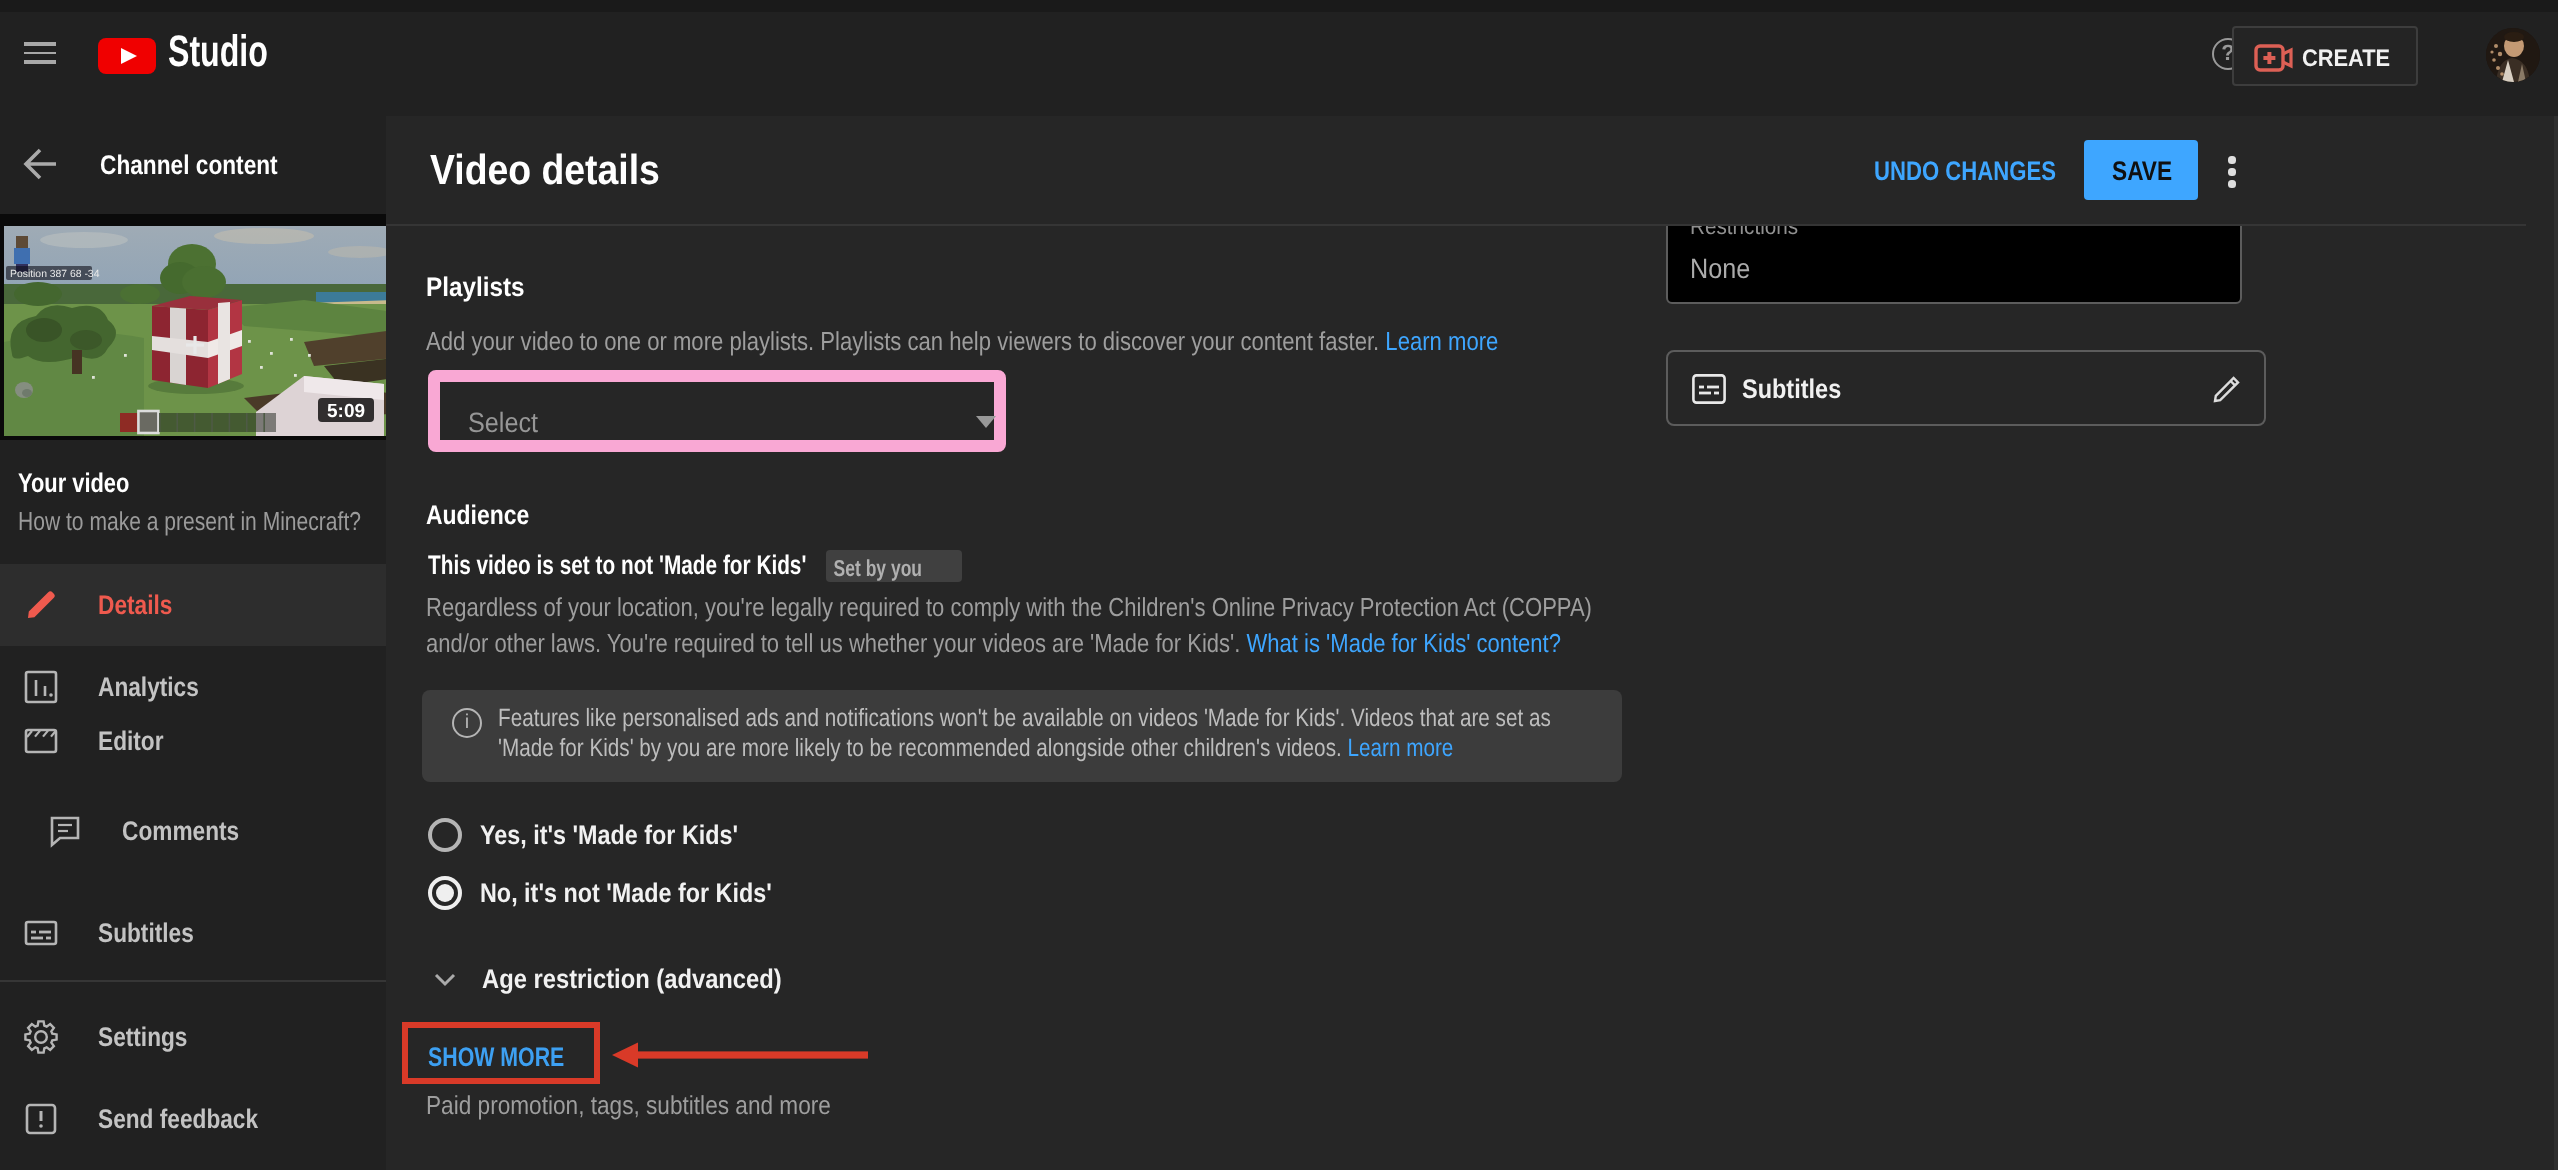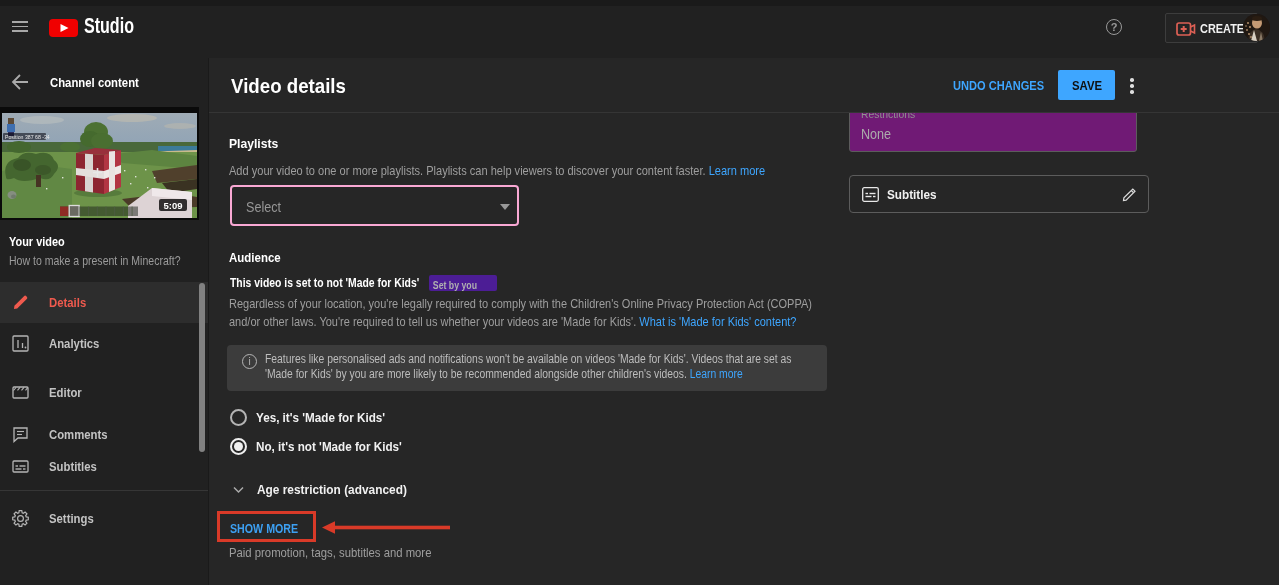--- a/index.html
+++ b/index.html
@@ -14,21 +14,21 @@
 #burger div { height:1.7px; background:#a8a8a8; margin-bottom:3.0px; }
 #ytlogo { position:absolute; left:49px; top:19px; width:29px; height:18px; }
 #studio { position:absolute; left:84px; top:13px; color:#fff; font-size:22px; font-weight:bold;
   transform:scaleX(0.73); transform-origin:0 50%; white-space:pre; }
 #searchbox { position:absolute; left:381px; top:13px; width:521px; height:30px;
   background:#1e1e1e; border:1px solid #404040; border-radius:2px; }
 #searchtxt { position:absolute; left:48px; top:7px; color:#8a8a8a; font-size:13px; font-weight:bold;
   transform:scaleX(0.84); transform-origin:0 50%; white-space:pre; }
 #helpq { position:absolute; left:1106px; top:19px; width:16px; height:16px; border:1.5px solid #999;
   border-radius:50%; color:#999; font-size:11px; font-weight:bold; text-align:center; line-height:14px; }
-#createbtn { position:absolute; left:1165px; top:13px; width:93px; height:30px;
+#createbtn { position:absolute; left:1116px; top:13px; width:93px; height:30px;
   border:1px solid #3d3d3d; background:#242424; border-radius:2px; }
 #createtxt { position:absolute; left:34px; top:8px; color:#f1f1f1; font-size:12px; font-weight:bold;
   transform:scaleX(0.91); transform-origin:0 50%; white-space:pre; }
 #avatar { position:absolute; left:1243px; top:14px; width:27px; height:27px; border-radius:50%; overflow:hidden;
   background:#1d1714; }
 
 
 #sidebar { position:absolute; left:0; top:58px; width:208px; height:527px; background:#212121; }
 #sidebar .navrow { position:absolute; left:0; width:208px; height:41px; }
 #sidebar .navrow .ic { position:absolute; left:12px; top:12px; width:17px; height:17px; }
@@ -40,50 +40,50 @@
 #player { position:absolute; left:0; top:49px; width:199px; height:113px; background:#0a0a0a; }
 #yourvideo { position:absolute; left:9px; top:176px; color:#fff; font-size:13.5px; font-weight:bold;
   transform:scaleX(0.81); transform-origin:0 50%; white-space:pre; }
 #vidtitle { position:absolute; left:9px; top:195px; color:#9b9b9b; font-size:13px;
   transform:scaleX(0.81); transform-origin:0 50%; white-space:pre; }
 #navdivider { position:absolute; left:0; top:432px; width:208px; height:1px; background:#363636; }
 #scrollthumb { position:absolute; left:199px; top:225px; width:6px; height:169px; background:#818181; border-radius:3px;}
 #contentdivider { position:absolute; left:208px; top:58px; width:1px; height:527px; background:#1a1a1a; }
 
 
-#main { position:absolute; left:209px; top:58px; width:1070px; height:527px; background:#262626; }
+#main { position:absolute; left:193px; top:58px; width:1070px; height:527px; background:#262626; }
 #vdtitle { position:absolute; left:22px; top:16px; color:#fff; font-size:21px; font-weight:bold;
   transform:scaleX(0.89); transform-origin:0 50%; white-space:pre; }
 #undoch { position:absolute; left:744px; top:20px; color:#3ea6ff; font-size:13.5px; font-weight:bold;
   transform:scaleX(0.82); transform-origin:0 50%; white-space:pre; }
 #savebtn { position:absolute; left:849px; top:12px; width:57px; height:30px; background:#3ea6ff;
   border-radius:2px; }
 #savetxt { position:absolute; left:14px; top:8px; color:#101010; font-size:13.5px; font-weight:bold;
   transform:scaleX(0.84); transform-origin:0 50%; white-space:pre; }
 #hdots { position:absolute; left:921px; top:20px; width:4px; height:16px; }
 #hdots div { width:3.5px; height:3.5px; border-radius:50%; background:#dedede; margin-bottom:2.6px; }
 #hdivider { position:absolute; left:0; top:54px; width:1070px; height:1px; background:#353535; }
 
 #playlists { position:absolute; left:20px; top:78px; color:#fff; font-size:13.5px; font-weight:bold;
   transform:scaleX(0.9); transform-origin:0 50%; white-space:pre; }
 #pldesc { position:absolute; left:20px; top:105px; color:#9e9e9e; font-size:13px;
   transform:scaleX(0.85); transform-origin:0 50%; white-space:pre; }
 a.blue { color:#3ea6ff; text-decoration:none; }
-#selectbox { position:absolute; left:21px; top:127px; width:289px; height:41px; border:2px solid #f9a8d4;
+#selectbox { position:absolute; left:21px; top:127px; width:289px; height:41px; border:6px solid #f9a8d4;
   border-radius:4px; }
 #selecttxt { position:absolute; left:14px; top:12px; color:#969696; font-size:14px;
   transform:scaleX(0.9); transform-origin:0 50%; white-space:pre; }
 #selectcaret { position:absolute; left:268px; top:17px; width:0; height:0;
   border-left:5.5px solid transparent; border-right:5.5px solid transparent; border-top:6px solid #989898; }
 
 #audience { position:absolute; left:20px; top:192px; color:#fff; font-size:13.5px; font-weight:bold;
   transform:scaleX(0.85); transform-origin:0 50%; white-space:pre; }
 #setline { position:absolute; left:21px; top:217px; color:#fff; font-size:13.5px; font-weight:bold;
   transform:scaleX(0.77); transform-origin:0 50%; white-space:pre; }
-#setchip { position:absolute; left:220px; top:217px; height:16px; background:#4c1d95;
+#setchip { position:absolute; left:220px; top:217px; height:16px; background:#404040;
   border-radius:2px; }
 #setchiptxt { padding:0 5px; color:#b0b0b0; font-size:11.5px; font-weight:bold; line-height:16px;
   display:inline-block; transform:scaleX(0.76); transform-origin:0 50%; white-space:pre; }
 #coppa { position:absolute; left:20px; top:237px; color:#9e9e9e; font-size:13px; line-height:17.5px;
   transform:scaleX(0.847); transform-origin:0 0; white-space:pre; }
 #infobox { position:absolute; left:18px; top:287px; width:600px; height:46px; background:#3c3c3c; border-radius:4px; }
 #infoicon { position:absolute; left:33px; top:296px; width:15px; height:15px; border:1.2px solid #b5b5b5;
   border-radius:50%; color:#b5b5b5; font-size:10px; text-align:center; line-height:14px; }
 #infotxt { position:absolute; left:56px; top:294px; color:#bdbdbd; font-size:12.5px; line-height:14.5px;
   transform:scaleX(0.828); transform-origin:0 0; white-space:pre; }
@@ -108,21 +108,21 @@
 #paidpromo { position:absolute; left:20px; top:487px; color:#9e9e9e; font-size:13px;
   transform:scaleX(0.87); transform-origin:0 50%; white-space:pre; }
 
 
 .rcard { position:absolute; left:640px; width:300px; height:38px; border:1px solid #5c5c5c; border-radius:4px; }
 .rcard .cic { position:absolute; left:12px; top:11px; width:17px; height:15px; }
 .rcard .clbl { position:absolute; left:37px; top:11px; color:#f1f1f1; font-size:13.5px; font-weight:bold;
   transform:scaleX(0.87); transform-origin:0 50%; white-space:pre; }
 .rcard .pencil { position:absolute; left:271px; top:10px; width:17px; height:17px; }
 #restrict { position:absolute; left:640px; top:55px; width:300px; height:39px; overflow:hidden; }
-#restrictin { position:absolute; left:0; top:-12px; width:288px; height:51px; background:#701a75;
+#restrictin { position:absolute; left:0; top:-12px; width:288px; height:51px; background:#000000;
   border:1px solid #5c5c5c; border-radius:3px;padding-left:16px; }
 #restrictlbl { position:absolute; left:11px; top:6px; color:#909090; font-size:11.5px;
   transform:scaleX(0.9); transform-origin:0 50%; white-space:pre; }
 #restrictval { position:absolute; left:11px; top:24px; color:#ababab; font-size:14px;
   transform:scaleX(0.9); transform-origin:0 50%; white-space:pre; }
 #rightedge { position:absolute; left:1277px; top:58px; width:2px; height:527px; background:#2f2f2f; }
 </style>
 </head>
 <body>
 <div id="page">
@@ -268,28 +268,28 @@
         <circle cx="13.5" cy="12.5" r="0.9" fill="#b5b5b5" stroke="none"></circle>
       </svg>
       <div class="lbl">Analytics</div>
     </div>
     <div class="navrow" style="top:224px; background:#2d2d2d;">
       <svg class="ic" viewBox="0 0 17 17">
           <path d="M2 15 L2.4 11.8 L12 2.2 A1.6 1.6 0 0 1 14.3 2.2 L14.8 2.7 A1.6 1.6 0 0 1 14.8 5 L5.2 14.6 Z" fill="#ef5a4e"></path>
         </svg>
       <div class="lbl" style="color:#ef5a4e;">Details</div>
     </div>
-    <div class="navrow" style="top:314px;">
+    <div class="navrow" style="top:292px;">
       <svg class="ic" viewBox="0 0 17 17" fill="none" stroke="#b5b5b5" stroke-width="1.3">
         <rect x="1" y="3" width="15" height="11" rx="1"></rect>
         <path d="M1.5 6.5 L4 3.5 M5.5 6.3 L8 3.3 M9.5 6.3 L12 3.3 M13.5 6.3 L15.8 3.5" stroke-width="1.1"></path>
       </svg>
       <div class="lbl">Editor</div>
     </div>
-    <div class="navrow" style="top:356px;">
+    <div class="navrow" style="top:337px;margin-left:12px;">
       <svg class="ic" viewBox="0 0 17 17" fill="none" stroke="#b5b5b5" stroke-width="1.3">
         <path d="M2 2 L15 2 L15 12 L6 12 L2 15.5 Z"></path>
         <line x1="5" y1="5.5" x2="12" y2="5.5" stroke-width="1.1"></line>
         <line x1="5" y1="8.5" x2="10" y2="8.5" stroke-width="1.1"></line>
       </svg>
       <div class="lbl">Comments</div>
     </div>
     <div class="navrow" style="top:388px;">
       <svg class="ic" viewBox="0 0 17 17" fill="none" stroke="#b5b5b5" stroke-width="1.3">
         <rect x="1" y="3" width="15" height="11" rx="1"></rect>
@@ -300,20 +300,28 @@
       </svg>
       <div class="lbl">Subtitles</div>
     </div>
     <div id="navdivider"></div>
     <div class="navrow" style="top:440px;">
       <svg class="ic" viewBox="0 0 17 17" fill="none" stroke="#b5b5b5" stroke-width="1.2">
         <circle cx="8.5" cy="8.5" r="2.9"></circle>
         <path d="M6.84 2.84 L7.20 0.71 L9.80 0.71 L10.16 2.84 L11.33 3.32 L13.09 2.07 L14.93 3.91 L13.68 5.67 L14.16 6.84 L16.29 7.20 L16.29 9.80 L14.16 10.16 L13.68 11.33 L14.93 13.09 L13.09 14.93 L11.33 13.68 L10.16 14.16 L9.80 16.29 L7.20 16.29 L6.84 14.16 L5.67 13.68 L3.91 14.93 L2.07 13.09 L3.32 11.33 L2.84 10.16 L0.71 9.80 L0.71 7.20 L2.84 6.84 L3.32 5.67 L2.07 3.91 L3.91 2.07 L5.67 3.32 Z"></path>
       </svg>
       <div class="lbl">Settings</div>
+    </div>
+    <div class="navrow" style="top:481px;">
+      <svg class="ic" viewBox="0 0 17 17" fill="none" stroke="#b5b5b5" stroke-width="1.3">
+        <rect x="1.5" y="1.5" width="14" height="14" rx="1.5"></rect>
+        <line x1="8.5" y1="4.5" x2="8.5" y2="9.5" stroke-width="1.5"></line>
+        <circle cx="8.5" cy="12" r="0.9" fill="#b5b5b5" stroke="none"></circle>
+      </svg>
+      <div class="lbl">Send feedback</div>
     </div>
     <div id="scrollthumb"></div>
   </div>
   <div id="contentdivider"></div>
   <div id="rightedge"></div>
 
   <div id="main">
     <div id="vdtitle">Video details</div>
     <div id="undoch">UNDO CHANGES</div>
     <div id="savebtn">

